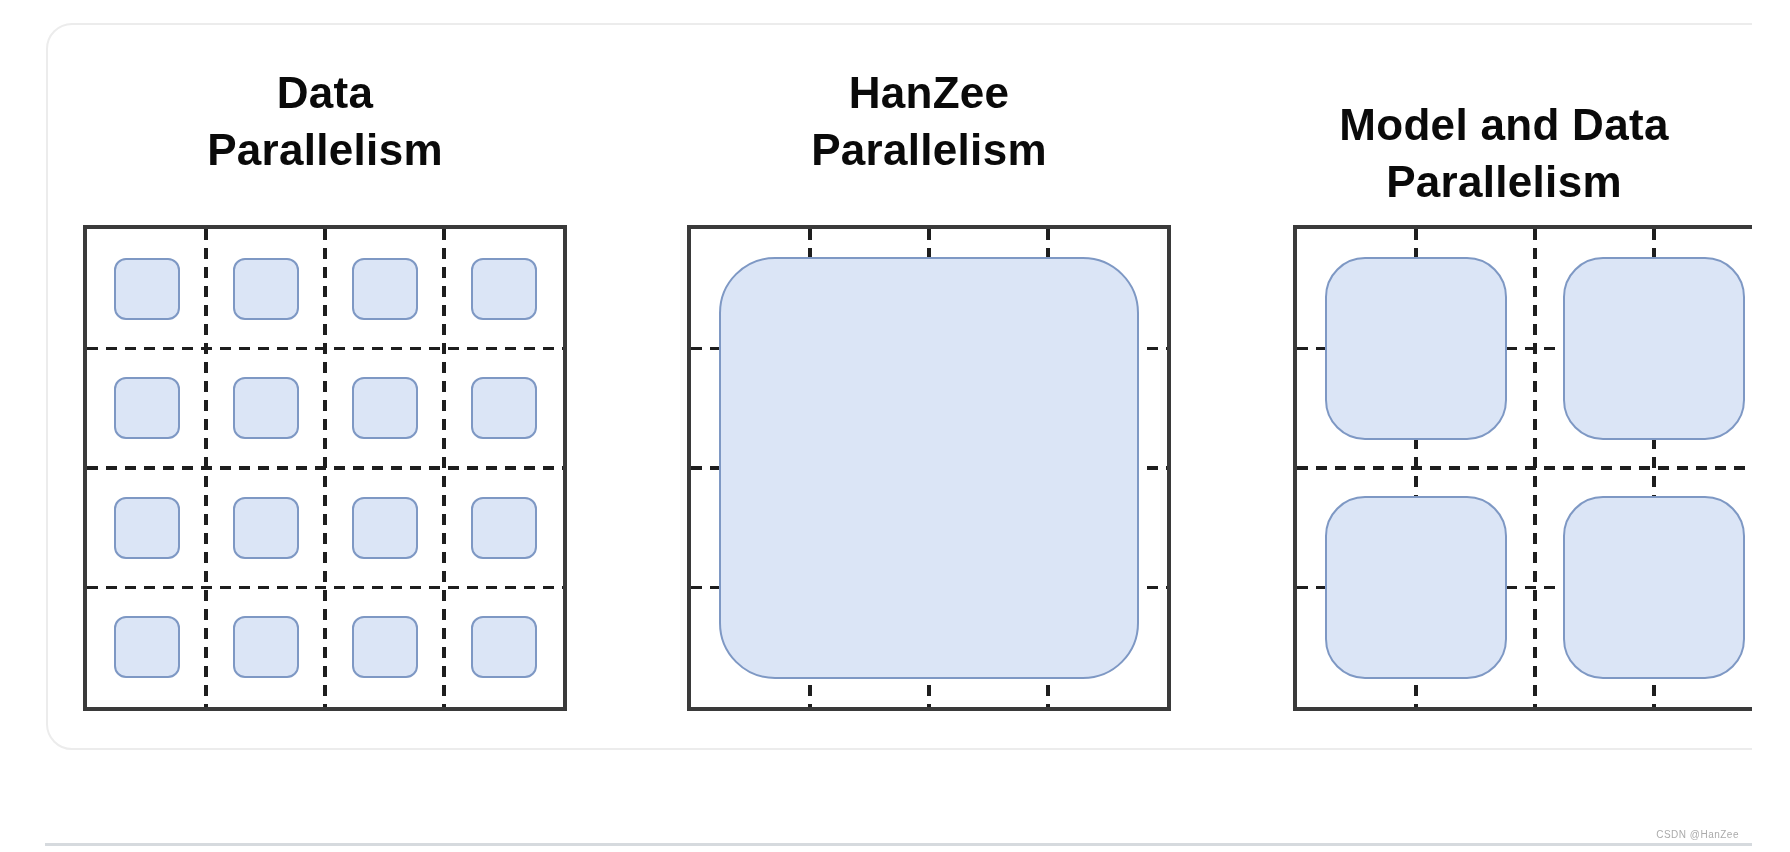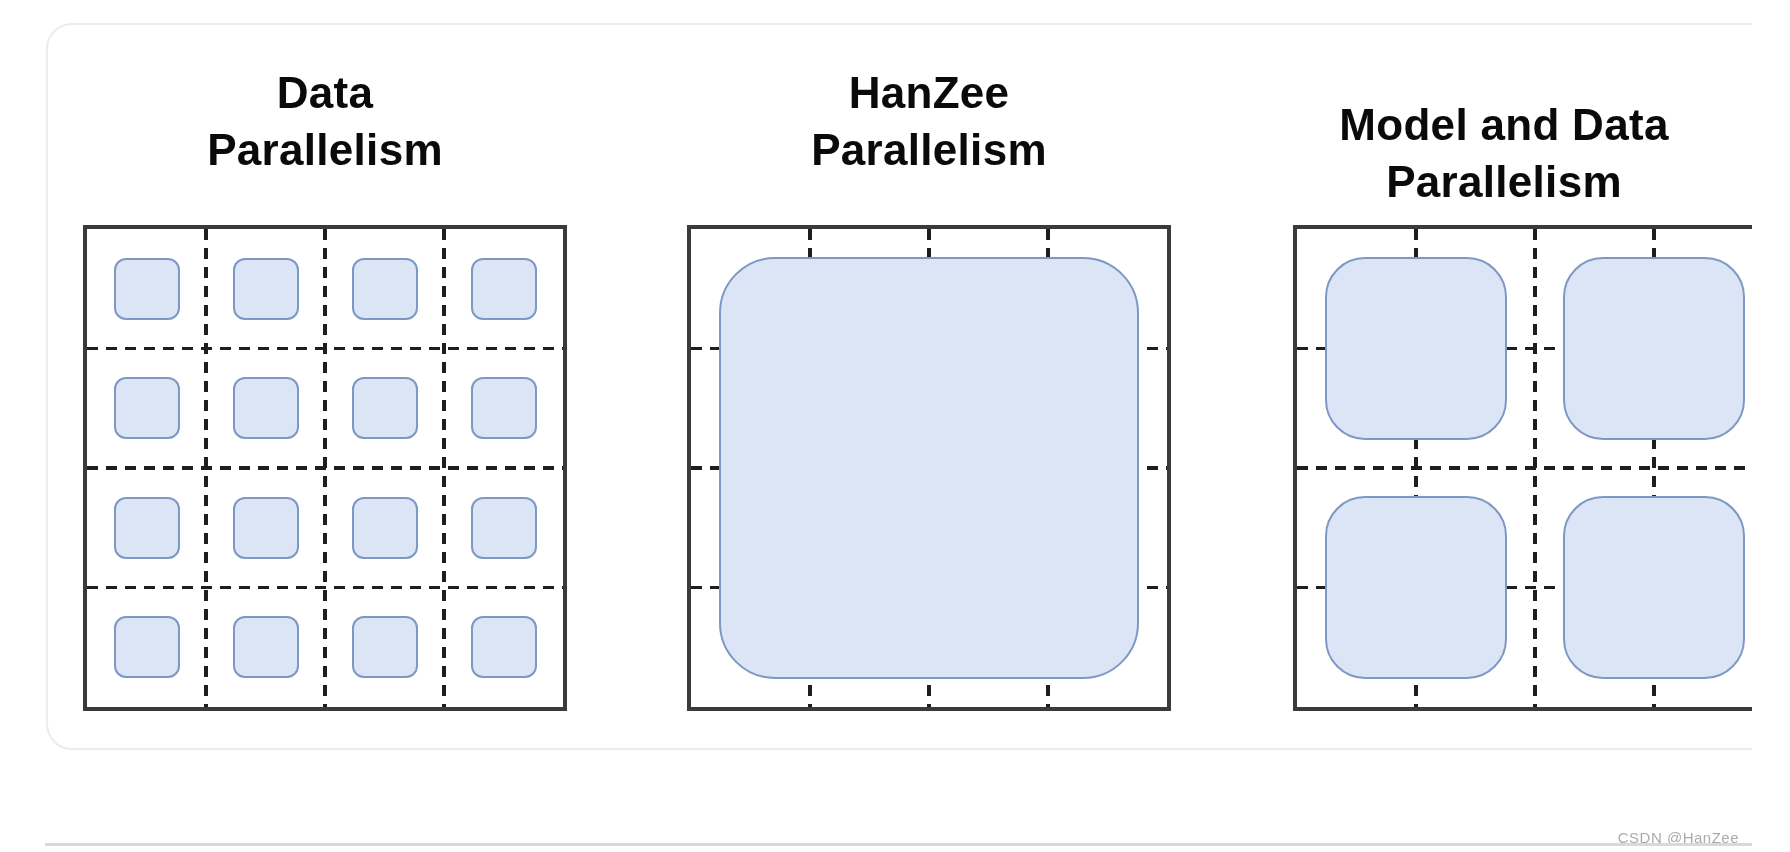--- a/index.html
+++ b/index.html
@@ -49,21 +49,21 @@
   .cell{display:flex;align-items:center;justify-content:center;}
   .block{
     background:var(--block-fill);
     border:2.5px solid var(--block-border);
     box-sizing:border-box;
   }
   .g1 .block{width:66px;height:62px;border-radius:12px;}
   .g2 .block{width:420px;height:422px;border-radius:56px;}
   .g3 .block{width:182px;height:183px;border-radius:40px;}
   .watermark{
-    position:absolute;right:13px;top:829px;font-size:15px;
+    position:absolute;right:13px;top:829px;font-size:10px;
     color:var(--watermark-color);letter-spacing:0.5px;
   }
   .separator{
     position:absolute;left:45px;right:0;top:843px;height:2.5px;
     background:var(--separator-color);
   }
 </style>
 </head>
 <body>
 

